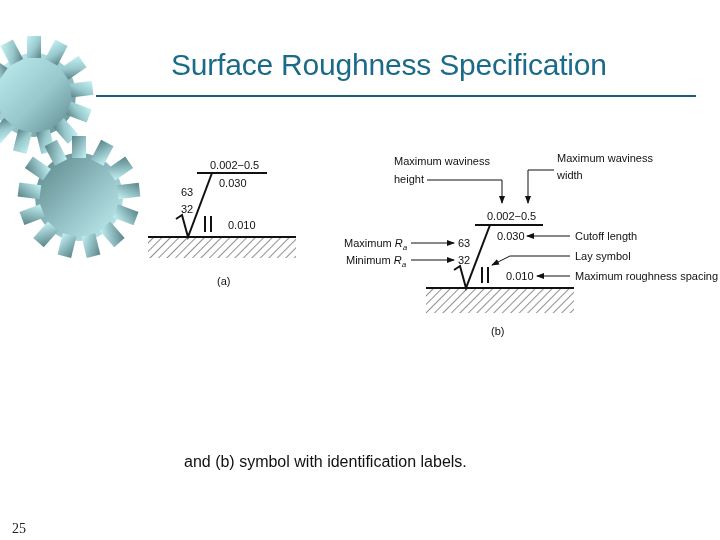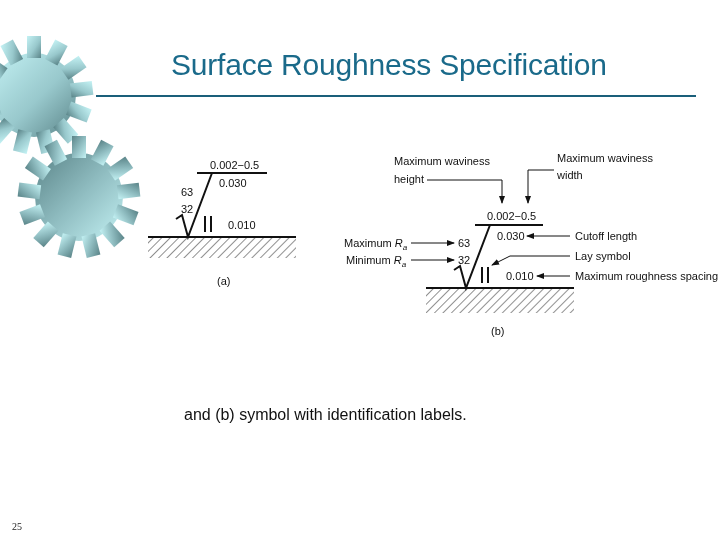--- a/index.html
+++ b/index.html
@@ -6,22 +6,22 @@
   body { width:720px; height:540px; background:#ffffff; position:relative; overflow:hidden;
          font-family:"Liberation Sans", sans-serif; }
   .gears { position:absolute; left:0; top:0; }
   .title { position:absolute; left:158px; top:48px; font-size:30px; color:#1a6a8a;
            font-family:"Liberation Sans", sans-serif; white-space:nowrap; letter-spacing:-0.2px;margin-left:13px; }
   .title-rule { position:absolute; left:96px; top:95px; width:600px; height:2px; background:#1a5f7a; }
   .fig { position:absolute; left:0; top:0; }
   .fig text { font-family:"Liberation Sans", sans-serif; fill:#111; }
   .caption { position:absolute; left:158px; top:404px; font-size:16px; color:#111; line-height:21px;
              font-family:"Liberation Sans", sans-serif; }
-  .caption .l2 { padding-left:26px; display:block; }
-  .page-num { position:absolute; left:12px; top:521px; font-size:10px; color:#222;
+  .caption .l2 { padding-left:26px; display:block;margin-top:47px; }
+  .page-num { position:absolute; left:12px; top:521px; font-size:14px; color:#222;
               font-family:"Liberation Serif", serif; }
 </style>
 </head>
 <body>
 
 <svg class="gears" width="160" height="280" viewBox="0 0 160 280">
   <defs>
     <linearGradient id="g1" x1="0" y1="0" x2="1" y2="1">
       <stop offset="0" stop-color="#c4f2f4"></stop>
       <stop offset="0.55" stop-color="#98c8cc"></stop>

